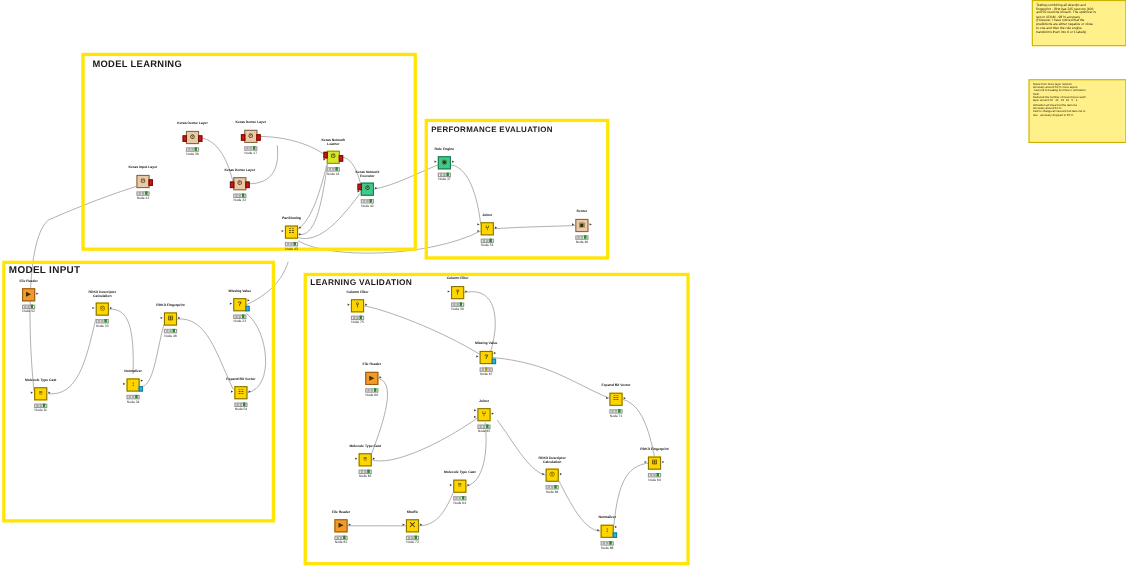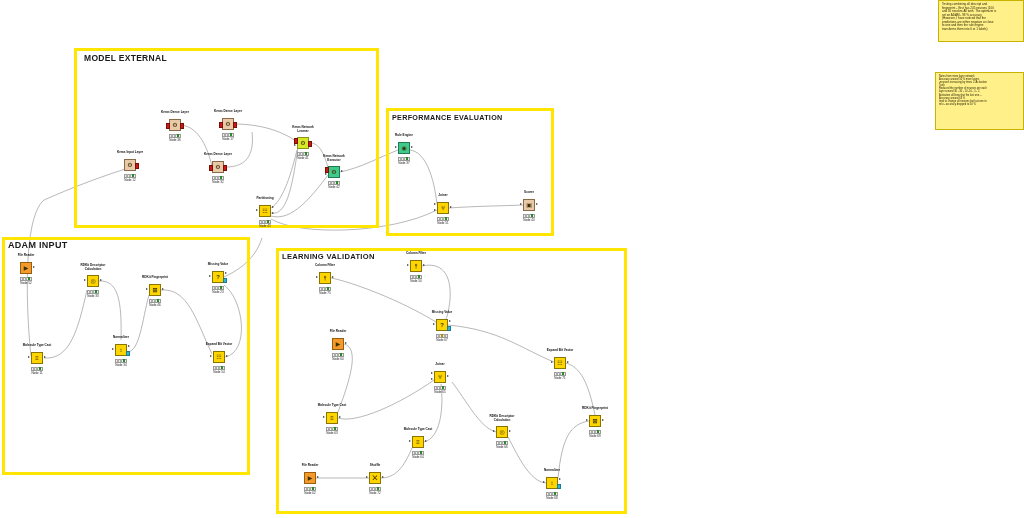--- a/index.html
+++ b/index.html
@@ -88,25 +88,25 @@
       <path d="M496,432 C480,428 466,400 452,382"></path>
       <path d="M344,344 C360,348 350,380 338,412"></path>
       <path d="M338,418 C356,424 400,404 434,380"></path>
       <path d="M316,478 C340,478 356,478 369,478"></path>
       <path d="M381,478 C398,478 406,462 412,448"></path>
       <path d="M424,442 C440,438 444,410 441,384"></path>
     </svg>
 
   <div id="groups-layer">
       <div class="group" style="left: 74px; top: 48px; width: 305px; height: 180px;"></div>
-      <div class="group-title" style="left: 84px; top: 54px; font-size: 8.5px; line-height: 9.5px;">MODEL EXTERNAL</div>
+      <div class="group-title" style="left: 84px; top: 54px; font-size: 8.5px; line-height: 9.5px;">MODEL LEARNING</div>
       <div class="group" style="left: 386px; top: 108px; width: 168px; height: 128px;"></div>
       <div class="group-title" style="left: 392px; top: 114px; font-size: 7.2px; line-height: 8.2px;">PERFORMANCE EVALUATION</div>
       <div class="group" style="left: 2px; top: 237px; width: 248px; height: 238px;"></div>
-      <div class="group-title" style="left: 8px; top: 240px; font-size: 9px; line-height: 10px;">ADAM  INPUT</div>
+      <div class="group-title" style="left: 8px; top: 240px; font-size: 9px; line-height: 10px;">MODEL  INPUT</div>
       <div class="group" style="left: 276px; top: 248px; width: 351px; height: 266px;"></div>
       <div class="group-title" style="left: 282px; top: 253px; font-size: 7.6px; line-height: 8.6px;">LEARNING VALIDATION</div>
     </div>
   <div id="nodes-layer">
       <div class="node c-tan" style="left: 130px; top: 165px;">
         <div class="ntitle">
           <span>Keras Input Layer</span>
         </div>
         <div class="nbody">
           <span class="nglyph">⚙</span>

